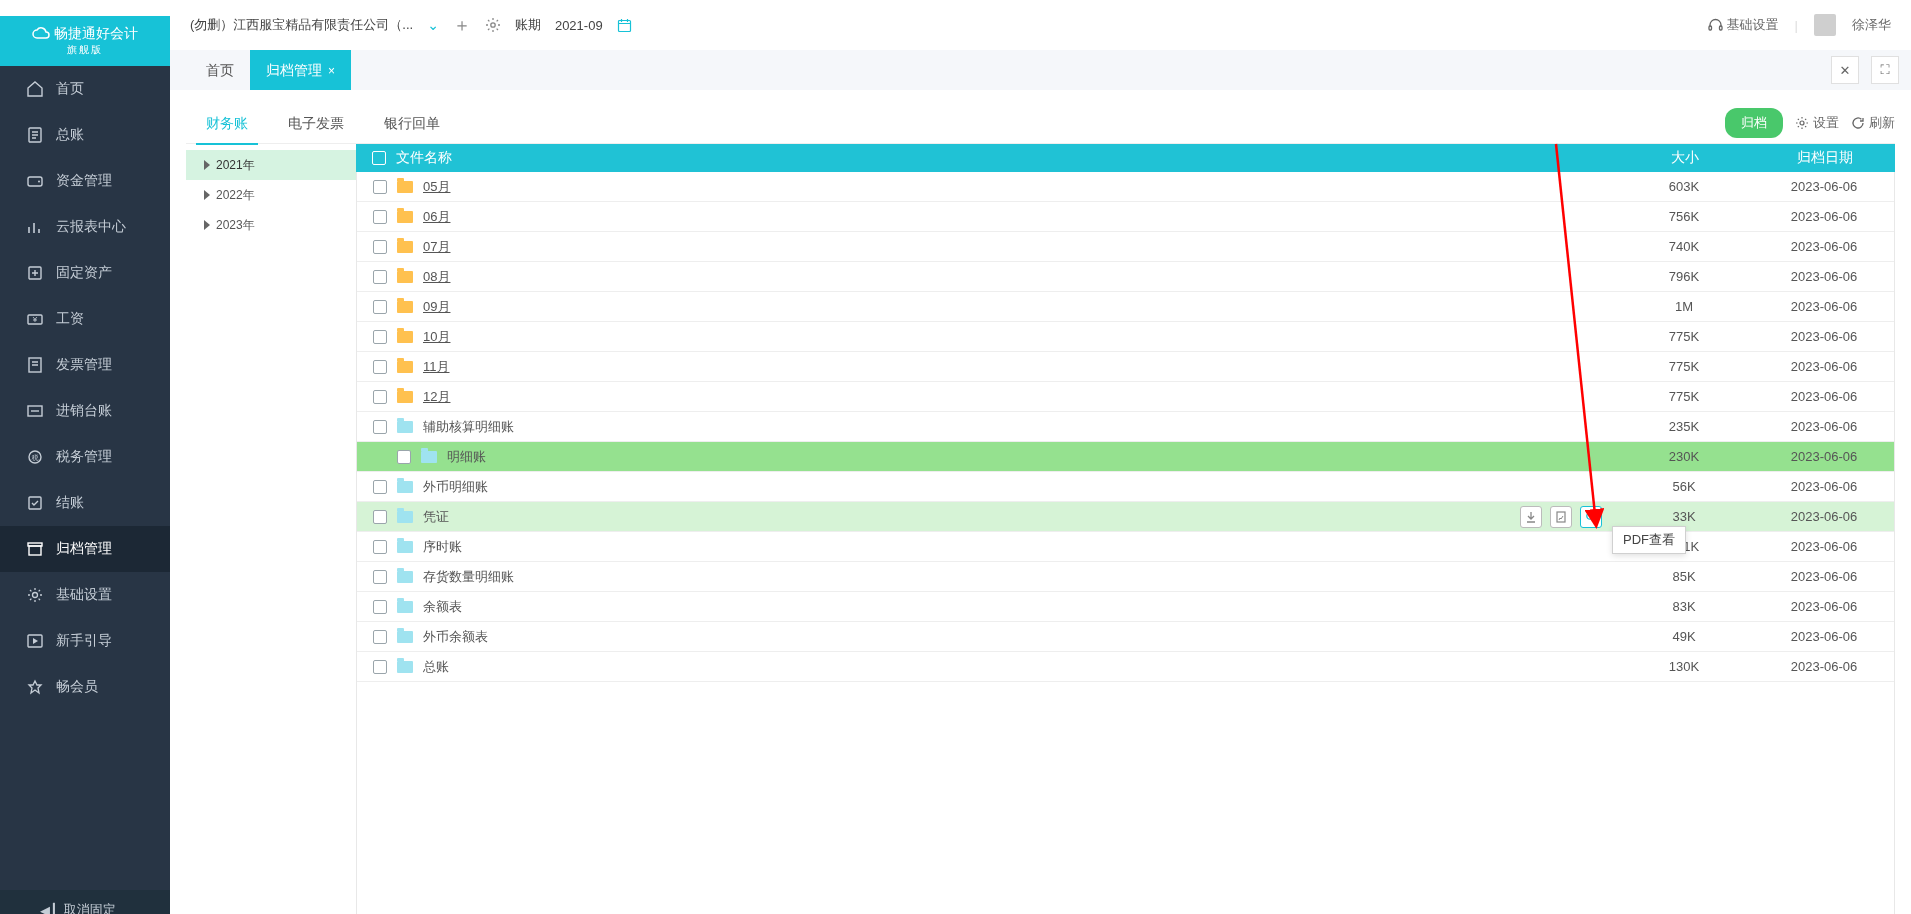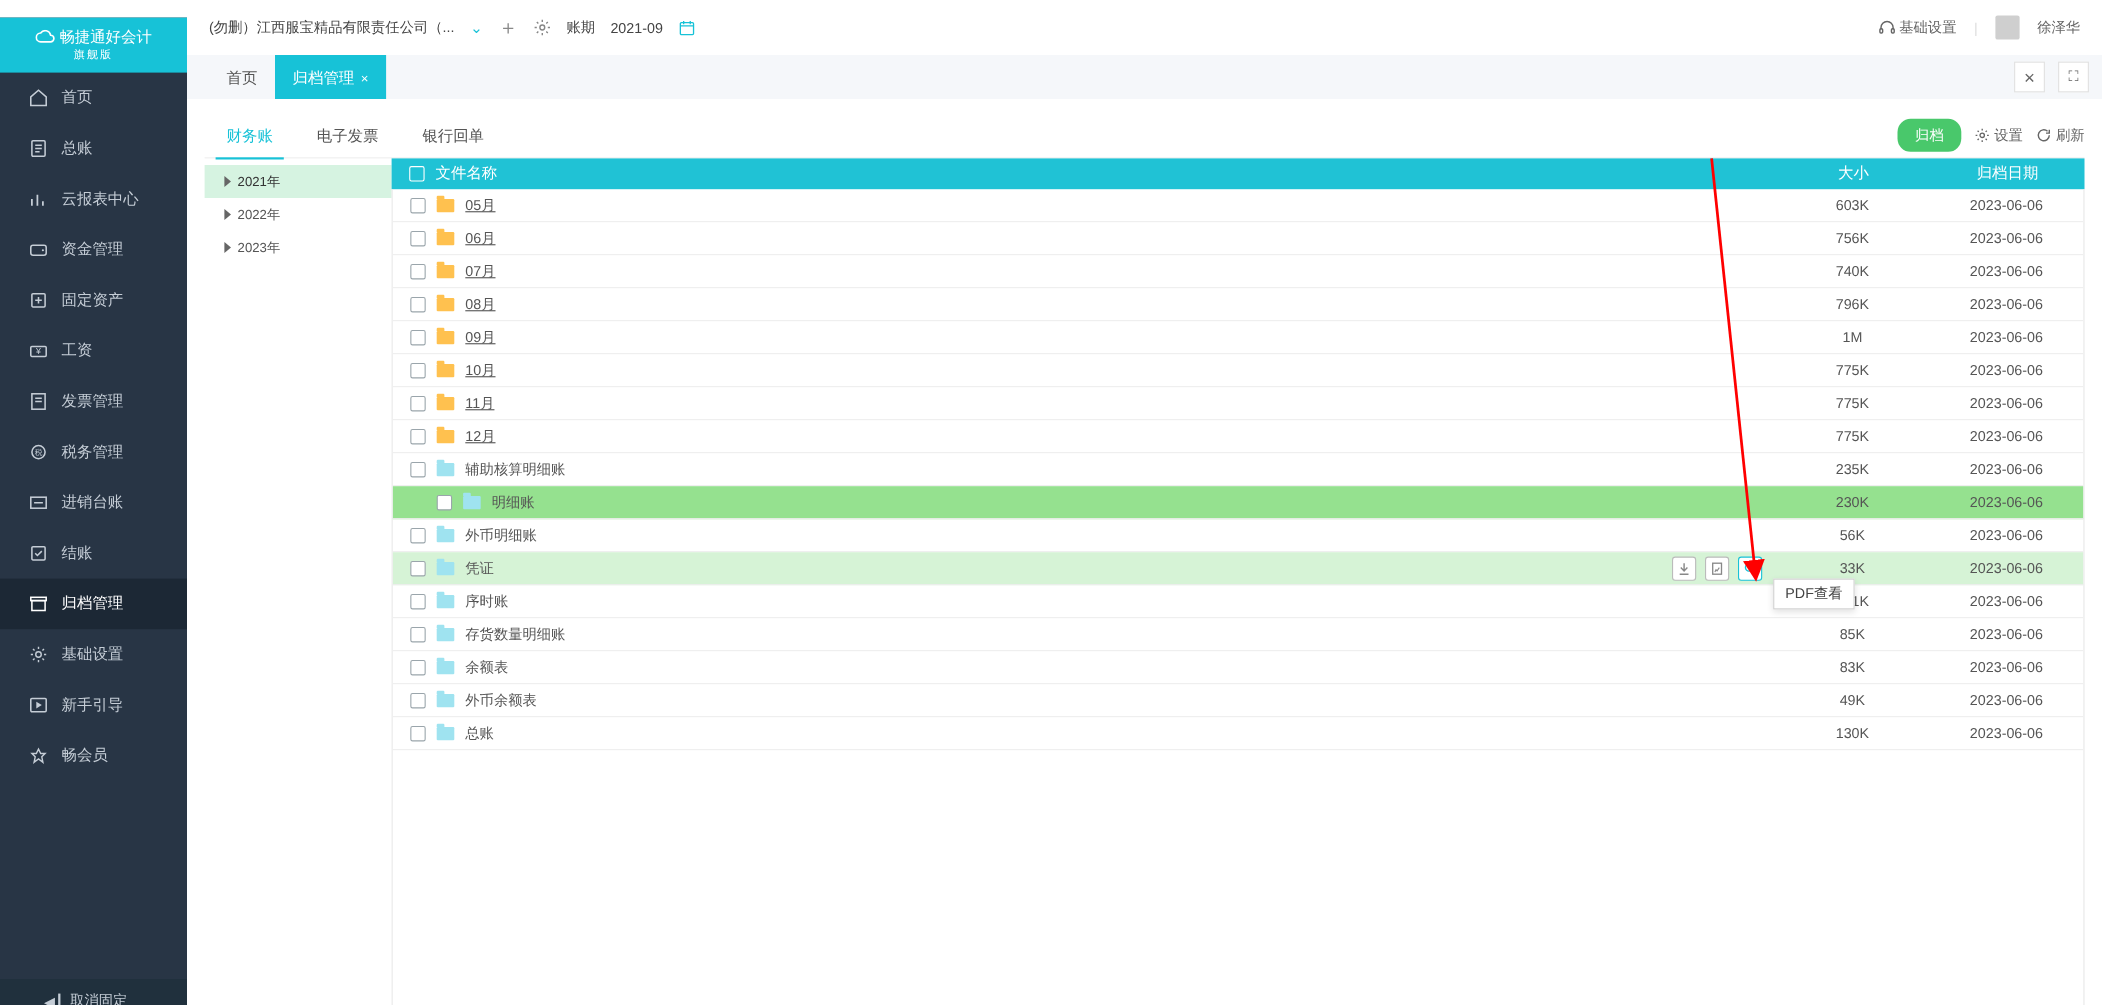--- a/index.html
+++ b/index.html
@@ -114,37 +114,37 @@
           <svg width="18" height="18" viewBox="0 0 18 18">
             <rect x="3" y="2" width="12" height="14" rx="1" fill="none" stroke="currentColor" stroke-width="1.4"></rect>
             <path d="M6 6h6M6 9h6M6 12h4" stroke="currentColor" stroke-width="1.4"></path>
           </svg>
         </span>
         <span>总账</span>
       </div>
       <div class="menu-item">
         <span class="mi-icon">
           <svg width="18" height="18" viewBox="0 0 18 18">
-            <path d="M3 15V9M8 15V5M13 15v-4" stroke="currentColor" stroke-width="1.6"></path>
-          </svg>
-        </span>
-        <span>云报表中心</span>
-      </div>
-      <div class="menu-item">
-        <span class="mi-icon">
-          <svg width="18" height="18" viewBox="0 0 18 18">
             <rect x="2" y="5" width="14" height="9" rx="2" fill="none" stroke="currentColor" stroke-width="1.4"></rect>
             <circle cx="13" cy="9.5" r="1" fill="currentColor"></circle>
           </svg>
         </span>
         <span>资金管理</span>
       </div>
       <div class="menu-item">
         <span class="mi-icon">
           <svg width="18" height="18" viewBox="0 0 18 18">
+            <path d="M3 15V9M8 15V5M13 15v-4" stroke="currentColor" stroke-width="1.6"></path>
+          </svg>
+        </span>
+        <span>云报表中心</span>
+      </div>
+      <div class="menu-item">
+        <span class="mi-icon">
+          <svg width="18" height="18" viewBox="0 0 18 18">
             <rect x="3" y="3" width="12" height="12" rx="1" fill="none" stroke="currentColor" stroke-width="1.4"></rect>
             <path d="M6 9h6M9 6v6" stroke="currentColor" stroke-width="1.4"></path>
           </svg>
         </span>
         <span>固定资产</span>
       </div>
       <div class="menu-item">
         <span class="mi-icon">
           <svg width="18" height="18" viewBox="0 0 18 18">
             <rect x="2" y="5" width="14" height="9" rx="1" fill="none" stroke="currentColor" stroke-width="1.4"></rect>
@@ -158,34 +158,34 @@
           <svg width="18" height="18" viewBox="0 0 18 18">
             <rect x="3" y="2" width="12" height="14" fill="none" stroke="currentColor" stroke-width="1.4"></rect>
             <path d="M6 6h6M6 9h6" stroke="currentColor" stroke-width="1.4"></path>
           </svg>
         </span>
         <span>发票管理</span>
       </div>
       <div class="menu-item">
         <span class="mi-icon">
           <svg width="18" height="18" viewBox="0 0 18 18">
+            <rect x="2" y="4" width="14" height="10" fill="none" stroke="currentColor" stroke-width="1.4"></rect>
+            <path d="M5 9h8" stroke="currentColor" stroke-width="1.4"></path>
+          </svg>
+        </span>
+        <span>进销台账</span>
+      </div>
+      <div class="menu-item">
+        <span class="mi-icon">
+          <svg width="18" height="18" viewBox="0 0 18 18">
             <circle cx="9" cy="9" r="6" fill="none" stroke="currentColor" stroke-width="1.4"></circle>
             <text x="9" y="12" text-anchor="middle" font-size="7" fill="currentColor">税</text>
           </svg>
         </span>
         <span>税务管理</span>
-      </div>
-      <div class="menu-item">
-        <span class="mi-icon">
-          <svg width="18" height="18" viewBox="0 0 18 18">
-            <rect x="2" y="4" width="14" height="10" fill="none" stroke="currentColor" stroke-width="1.4"></rect>
-            <path d="M5 9h8" stroke="currentColor" stroke-width="1.4"></path>
-          </svg>
-        </span>
-        <span>进销台账</span>
       </div>
       <div class="menu-item">
         <span class="mi-icon">
           <svg width="18" height="18" viewBox="0 0 18 18">
             <rect x="3" y="3" width="12" height="12" rx="1" fill="none" stroke="currentColor" stroke-width="1.4"></rect>
             <path d="M6 9l2 2 4-4" fill="none" stroke="currentColor" stroke-width="1.4"></path>
           </svg>
         </span>
         <span>结账</span>
       </div>

